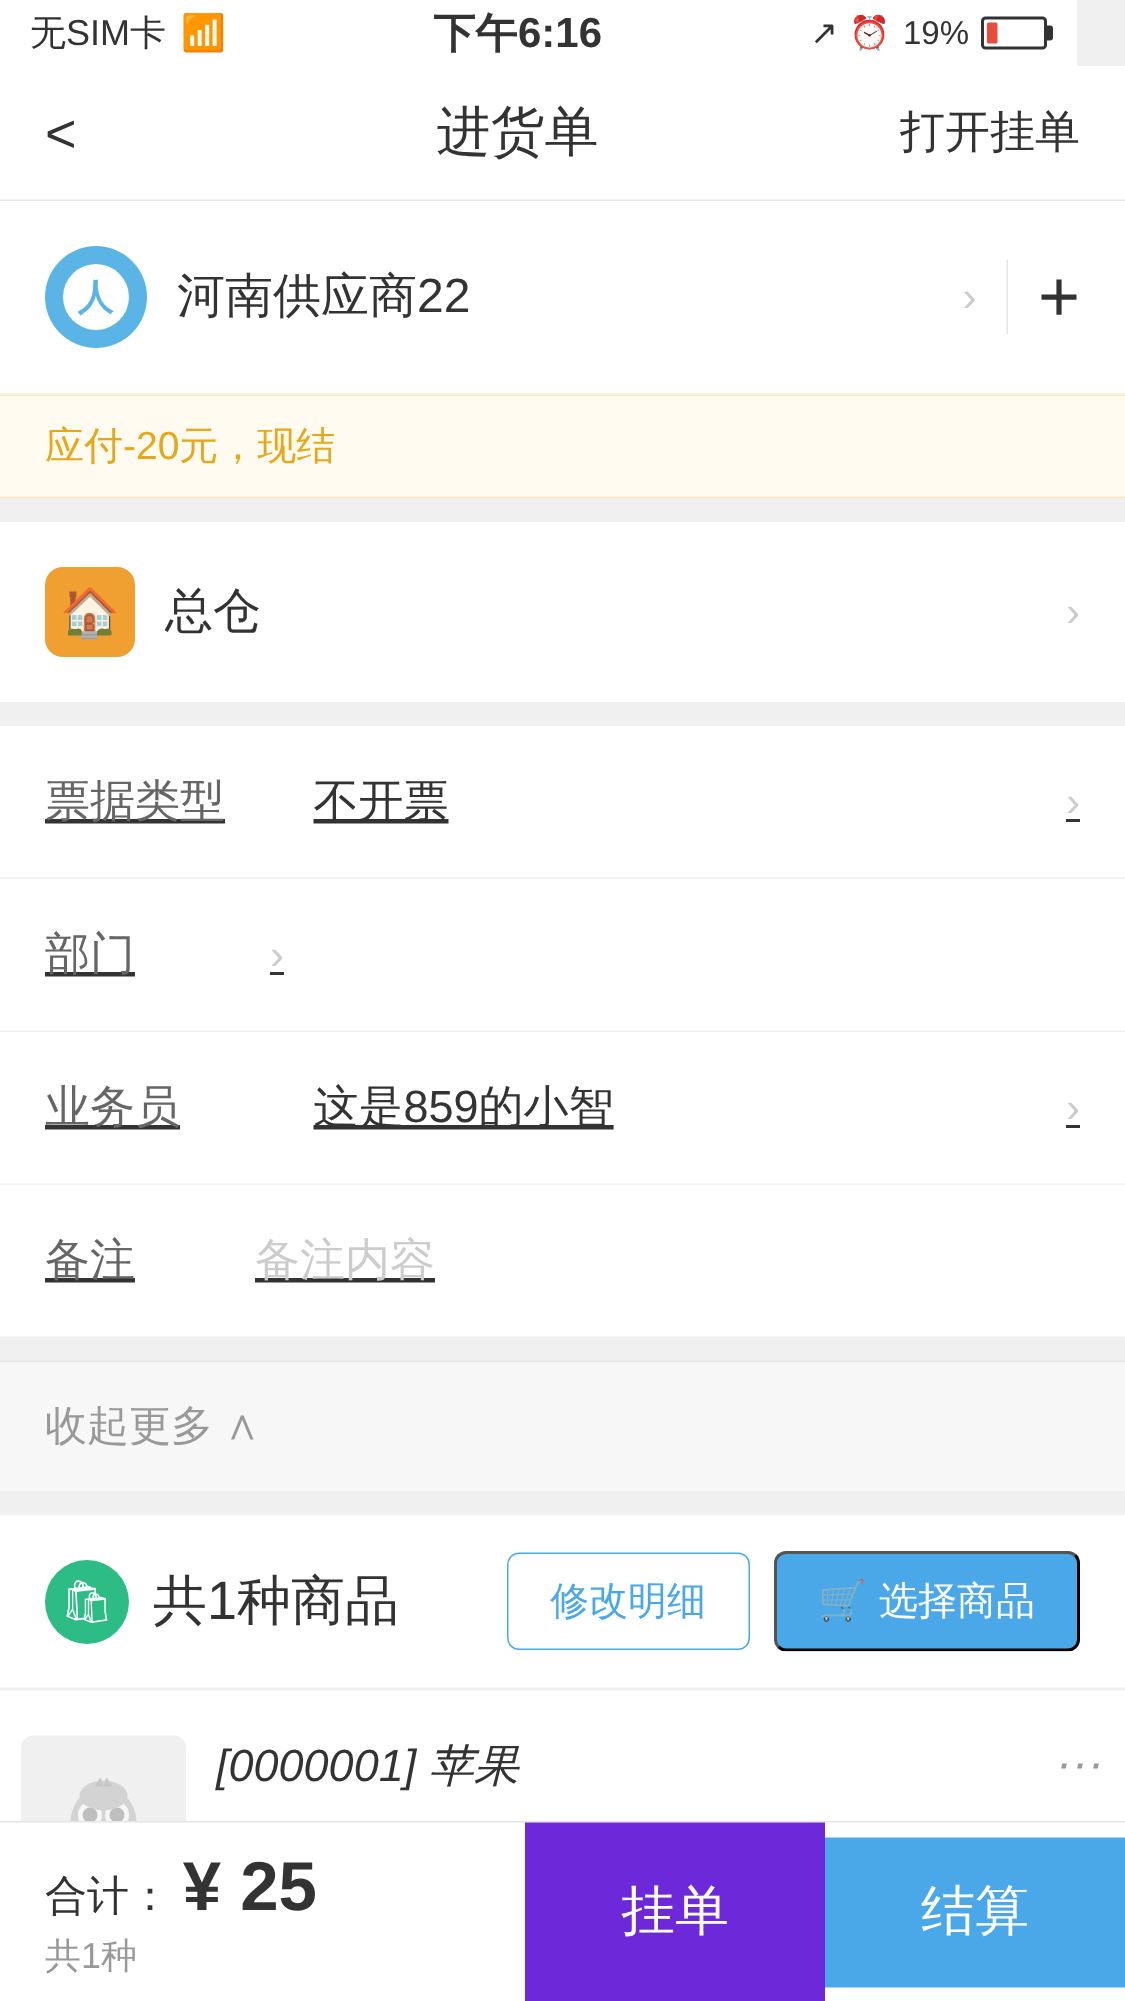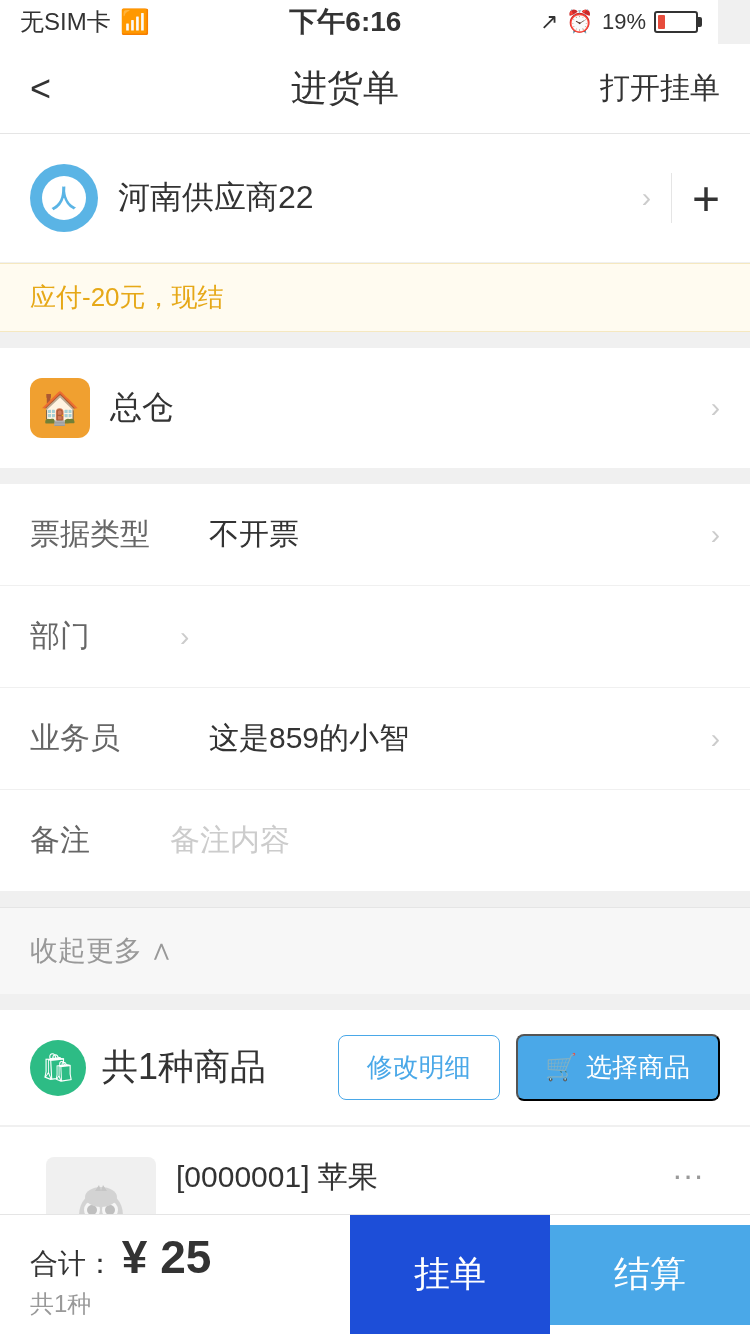--- a/index.html
+++ b/index.html
@@ -128,20 +128,21 @@
     }
     .warehouse-name {
       flex: 1; font-size: 32px; color: #333;
     }
 
     
     .form-row {
       display: flex; align-items: center;
       padding: 30px 30px;
       border-bottom: 1px solid #f0f0f0;
+      text-decoration: underline;
     }
     .form-row:last-child { border-bottom: none; }
     .form-label {
       font-size: 30px; color: #666; width: 140px; flex-shrink: 0;
     }
     .form-value {
       flex: 1; font-size: 30px; color: #333; margin-left: 39px;
     }
     .form-placeholder {
       flex: 1; font-size: 30px; color: #ccc;
@@ -189,23 +190,24 @@
       font-size: 26px;
       padding: 14px 28px;
       border-radius: 8px;
       cursor: pointer;
       display: flex; align-items: center; gap: 8px;
     }
 
     
     .product-item {
       display: flex; align-items: flex-start;
-      padding: 30px 46px;
+      padding: 30px 14px;
       background: #fff;
       border-top: 1px solid #f0f0f0;
+      font-style: italic;
     }
     .product-thumb {
       width: 110px; height: 110px;
       background: #f0f0f0;
       border-radius: 8px;
       margin-right: 20px;
       flex-shrink: 0;
       display: flex; align-items: center; justify-content: center;
       overflow: hidden;
     }
@@ -237,21 +239,21 @@
       border-top: 1px solid #e5e5e5;
     }
     .total-section {
       flex: 1; padding: 0 30px;
     }
     .total-label { font-size: 28px; color: #333; }
     .total-amount { font-size: 46px; font-weight: bold; color: #333; display: inline; }
     .total-sub { font-size: 24px; color: #999; margin-top: 4px; }
     .btn-pending {
       width: 200px; height: 120px;
-      background: #1d4ed8;
+      background: #6d28d9;
       color: #fff;
       font-size: 36px;
       display: flex; align-items: center; justify-content: center;
       cursor: pointer;
     }
     .btn-checkout {
       width: 200px; height: 100px;
       background: #4aa8e8;
       color: #fff;
       font-size: 36px;

